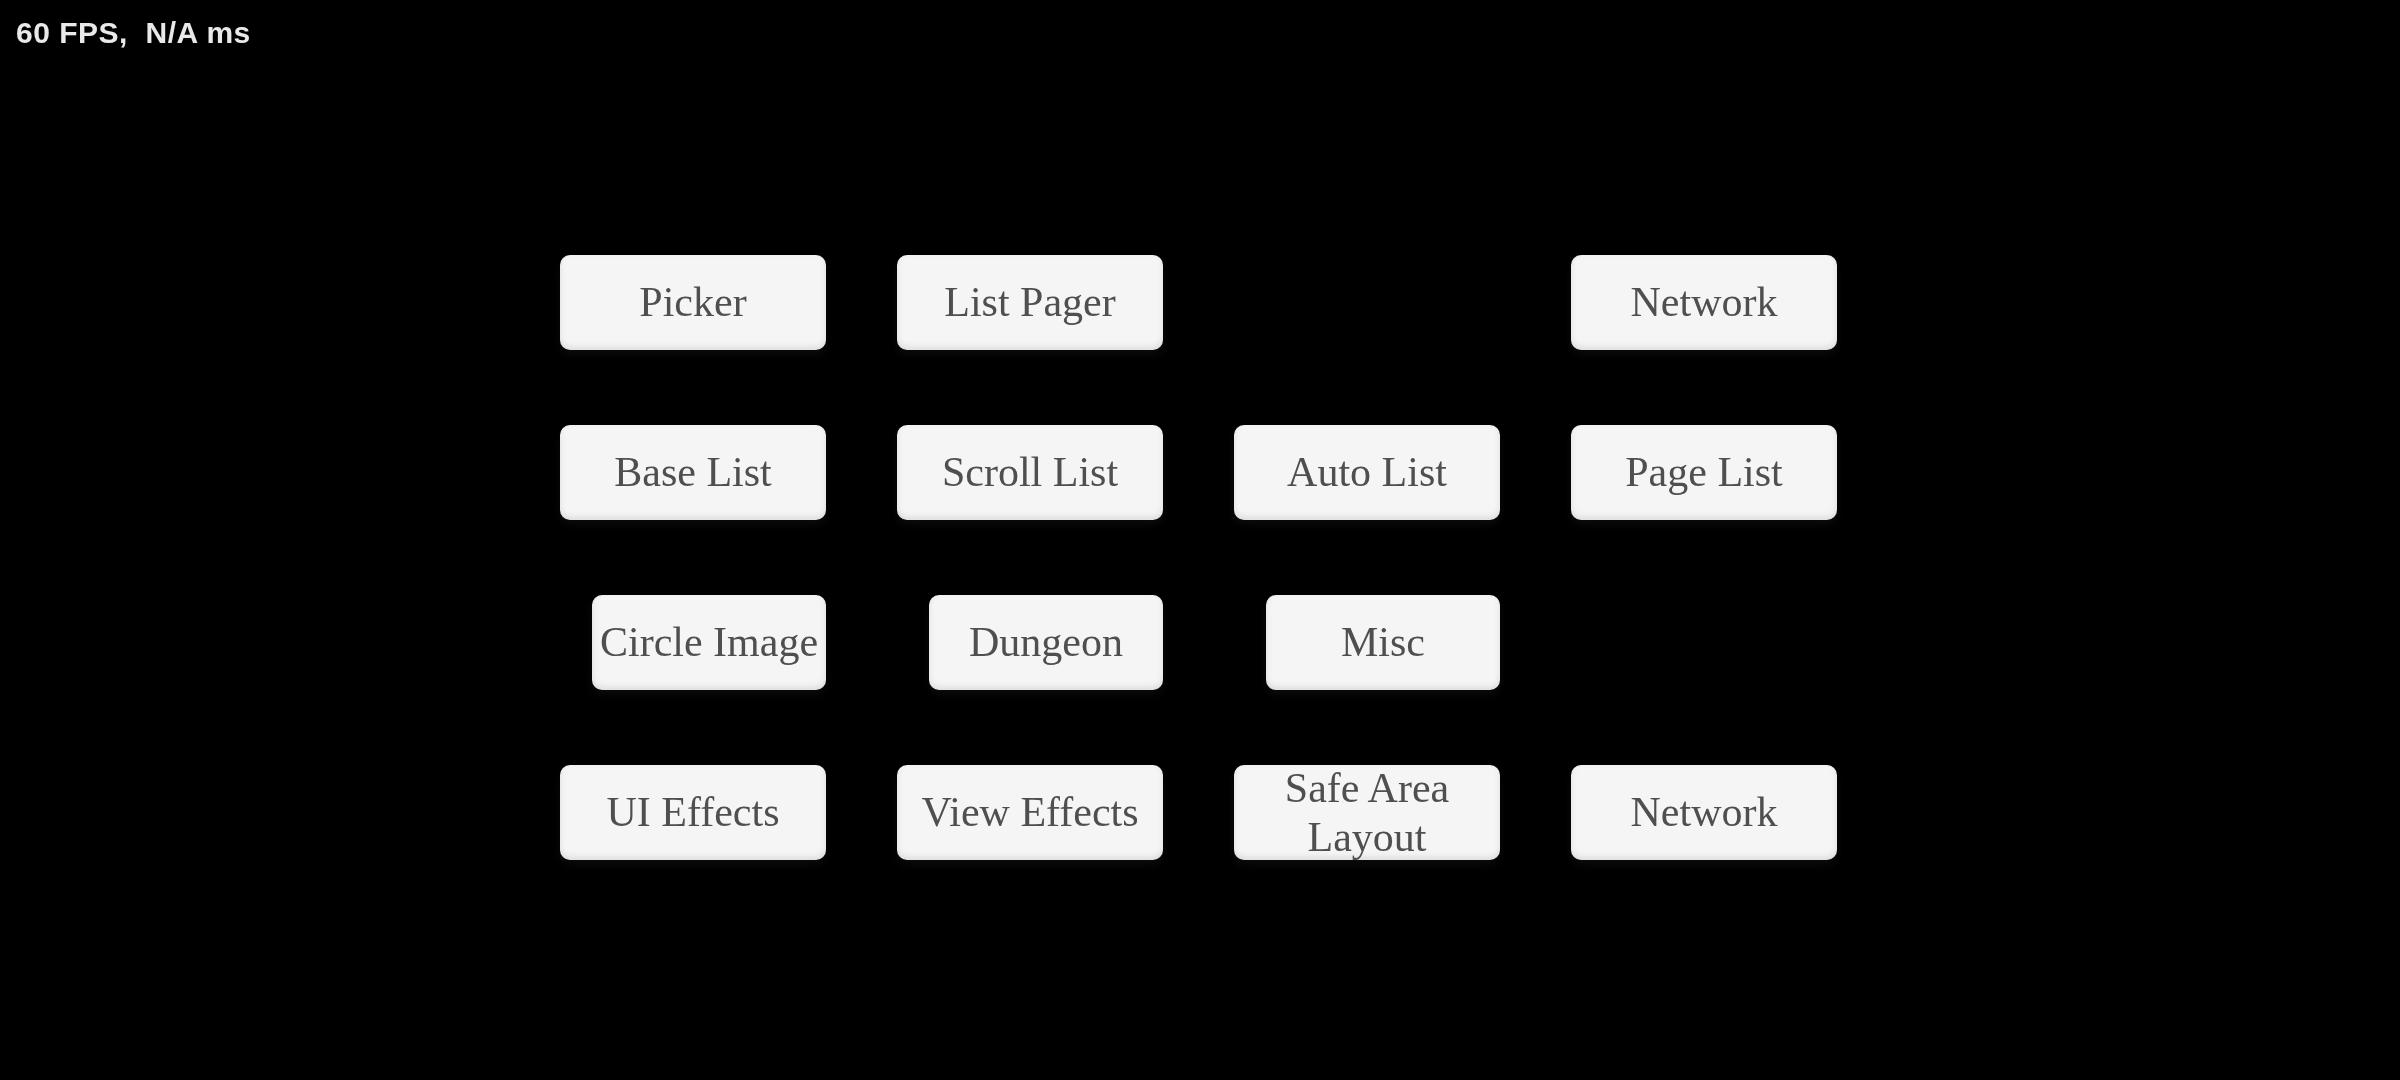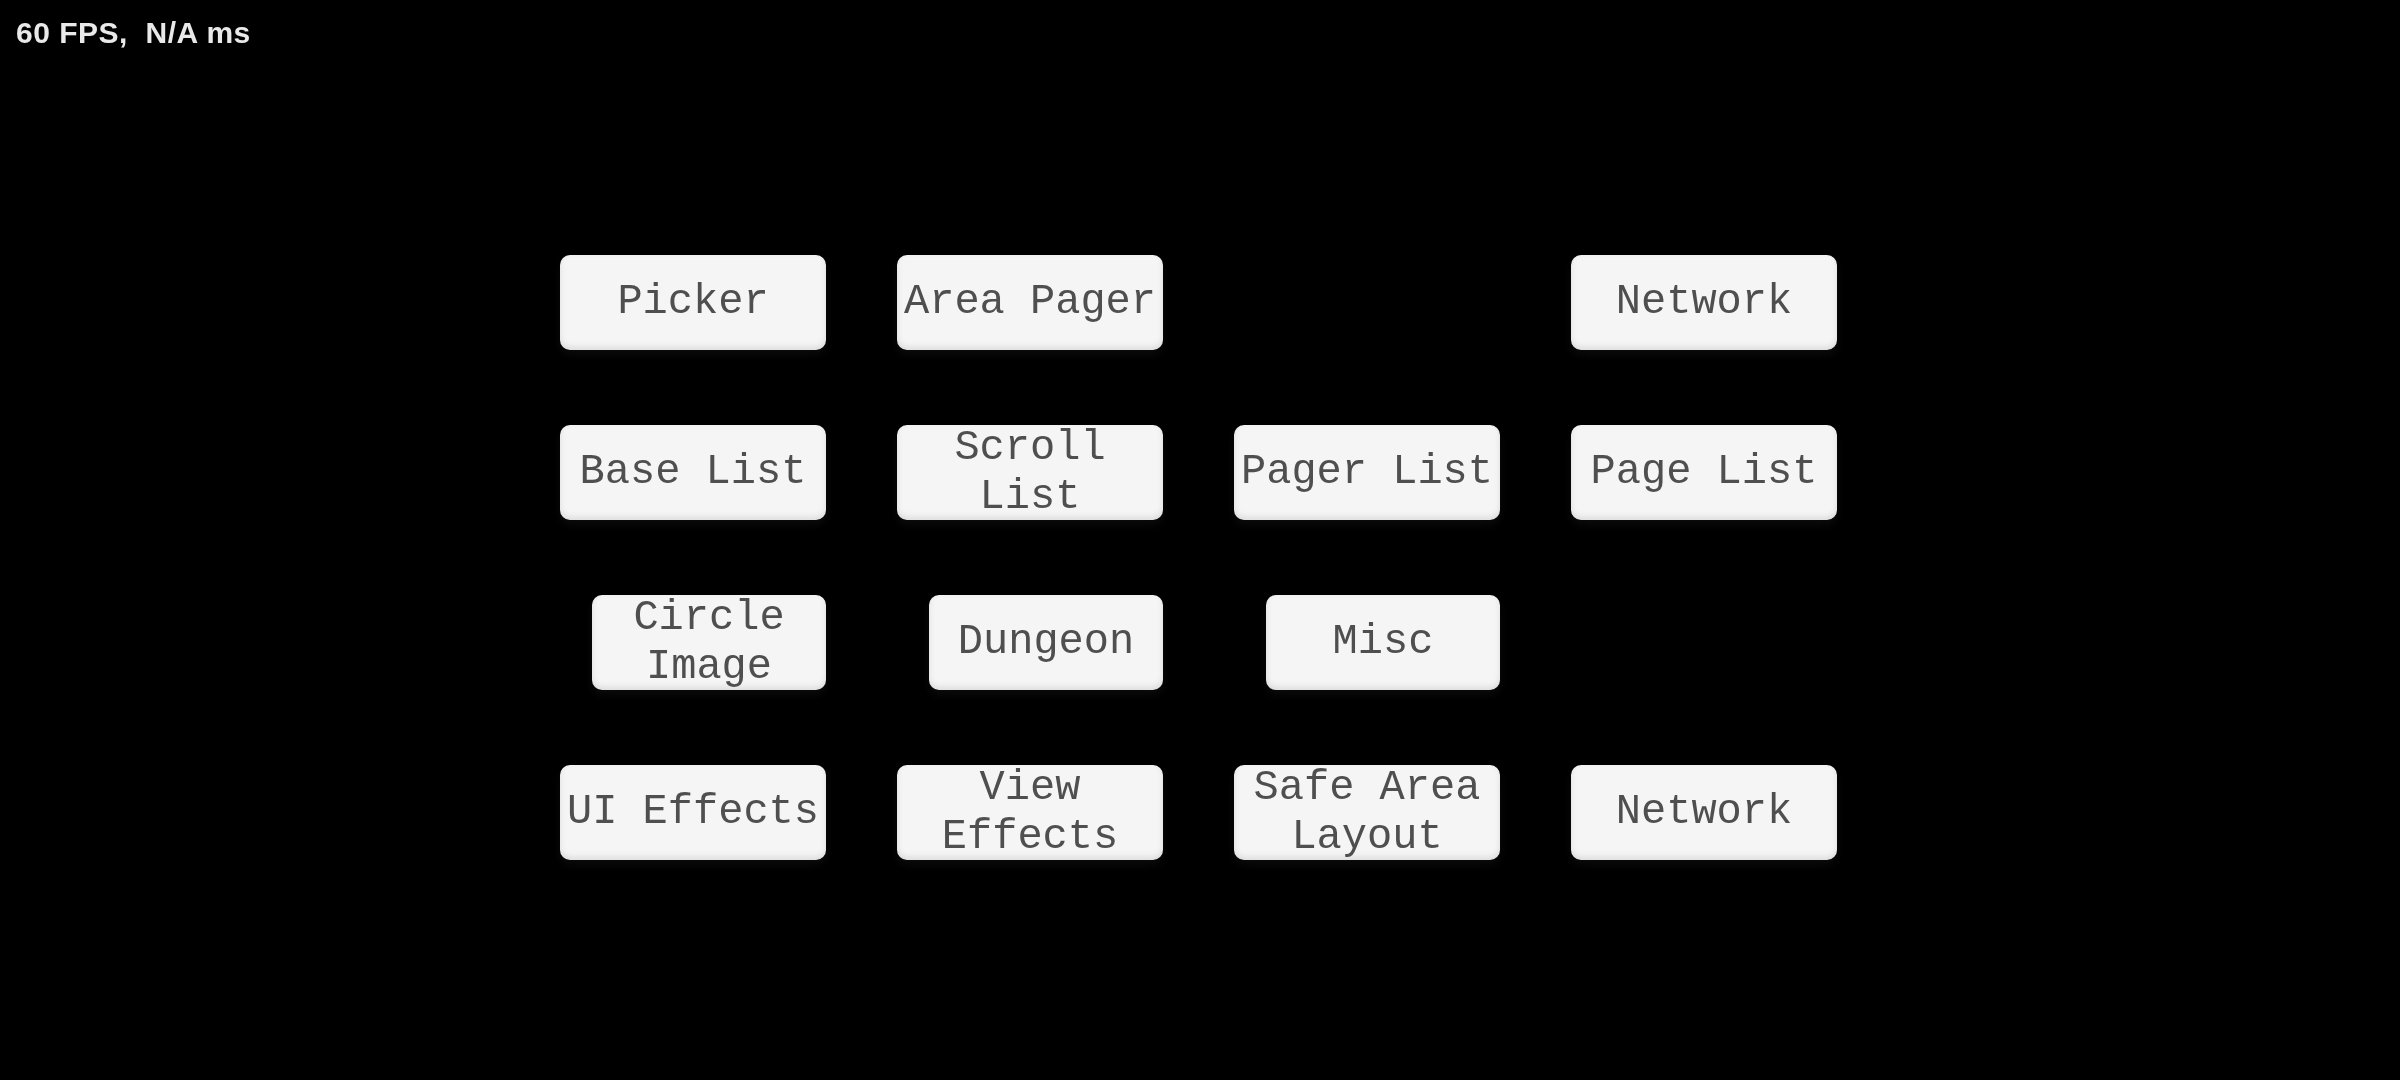--- a/index.html
+++ b/index.html
@@ -41,47 +41,47 @@
   }
   .menu-button {
     background: var(--button-bg, #f5f5f5);
     color: var(--button-text, #4f4f4f);
     border: none;
     border-radius: 10px;
     display: flex;
     align-items: center;
     justify-content: center;
     text-align: center;
-    font-family: Liberation Mono, monospace;
+    font-family: Liberation Serif, serif;
     font-size: 42px;
     line-height: 1.15;
     padding: 16px 6px;
     box-sizing: border-box;
     cursor: pointer;
     box-shadow: inset 0 -3px 6px rgba(0,0,0,0.10), 0 5px 9px rgba(20,20,20,0.55);
   }
   
   .r1 { grid-row: 1; } .r2 { grid-row: 2; } .r3 { grid-row: 3; margin-left: 32px; } .r4 { grid-row: 4; }
   .c1 { grid-column: 1; } .c2 { grid-column: 2; } .c3 { grid-column: 3; } .c4 { grid-column: 4; }
 </style>
 </head>
 <body>
 
 <div class="stage">
 
   <div class="fps-label">60 FPS,  N/A ms</div>
 
   <div class="menu-grid">
     <div class="menu-button r1 c1">Picker</div>
-    <div class="menu-button r1 c2">Area Pager</div>
+    <div class="menu-button r1 c2">List Pager</div>
     <div class="menu-button r1 c4">Network</div>
 
     <div class="menu-button r2 c1">Base List</div>
     <div class="menu-button r2 c2">Scroll List</div>
-    <div class="menu-button r2 c3">Pager List</div>
+    <div class="menu-button r2 c3">Auto List</div>
     <div class="menu-button r2 c4">Page List</div>
 
     <div class="menu-button r3 c1">Circle Image</div>
     <div class="menu-button r3 c2">Dungeon</div>
     <div class="menu-button r3 c3">Misc</div>
 
     <div class="menu-button r4 c1">UI Effects</div>
     <div class="menu-button r4 c2">View Effects</div>
     <div class="menu-button r4 c3">Safe Area Layout</div>
     <div class="menu-button r4 c4">Network</div>

